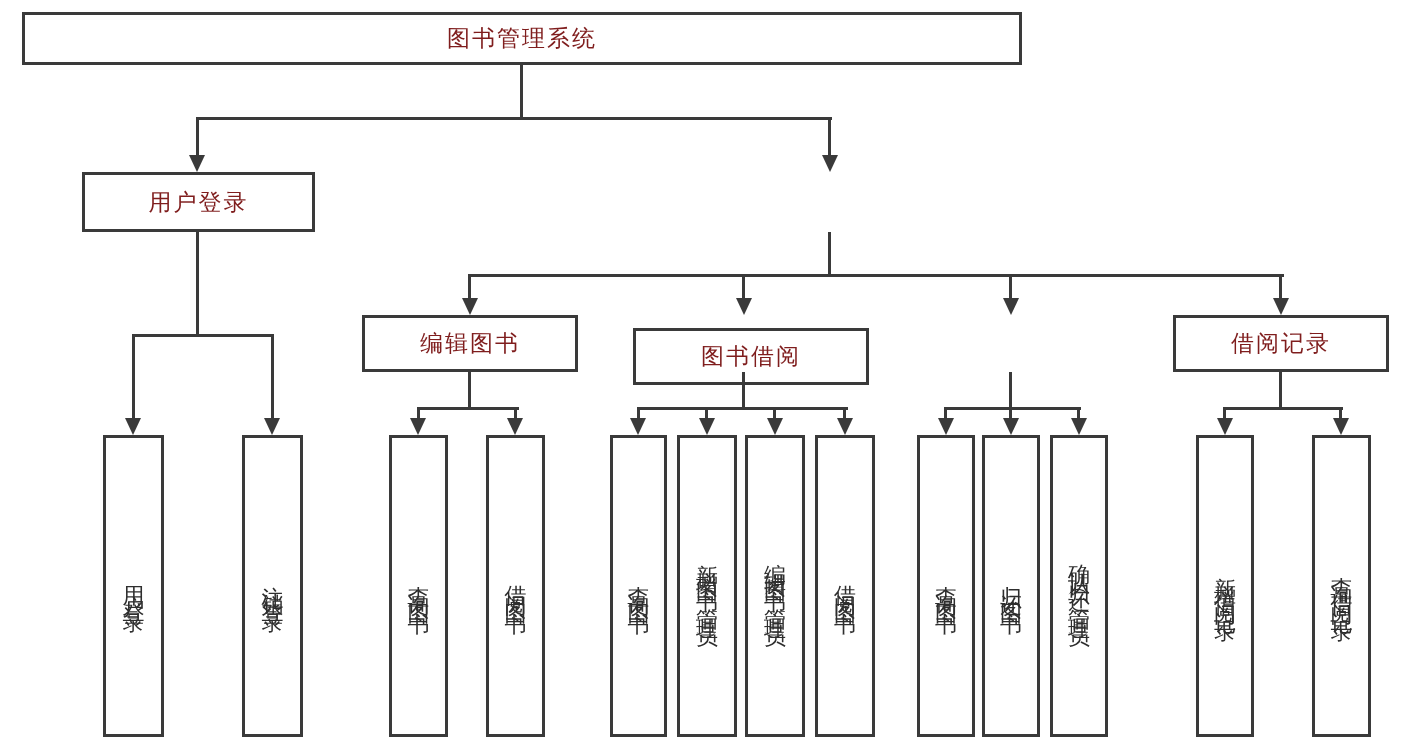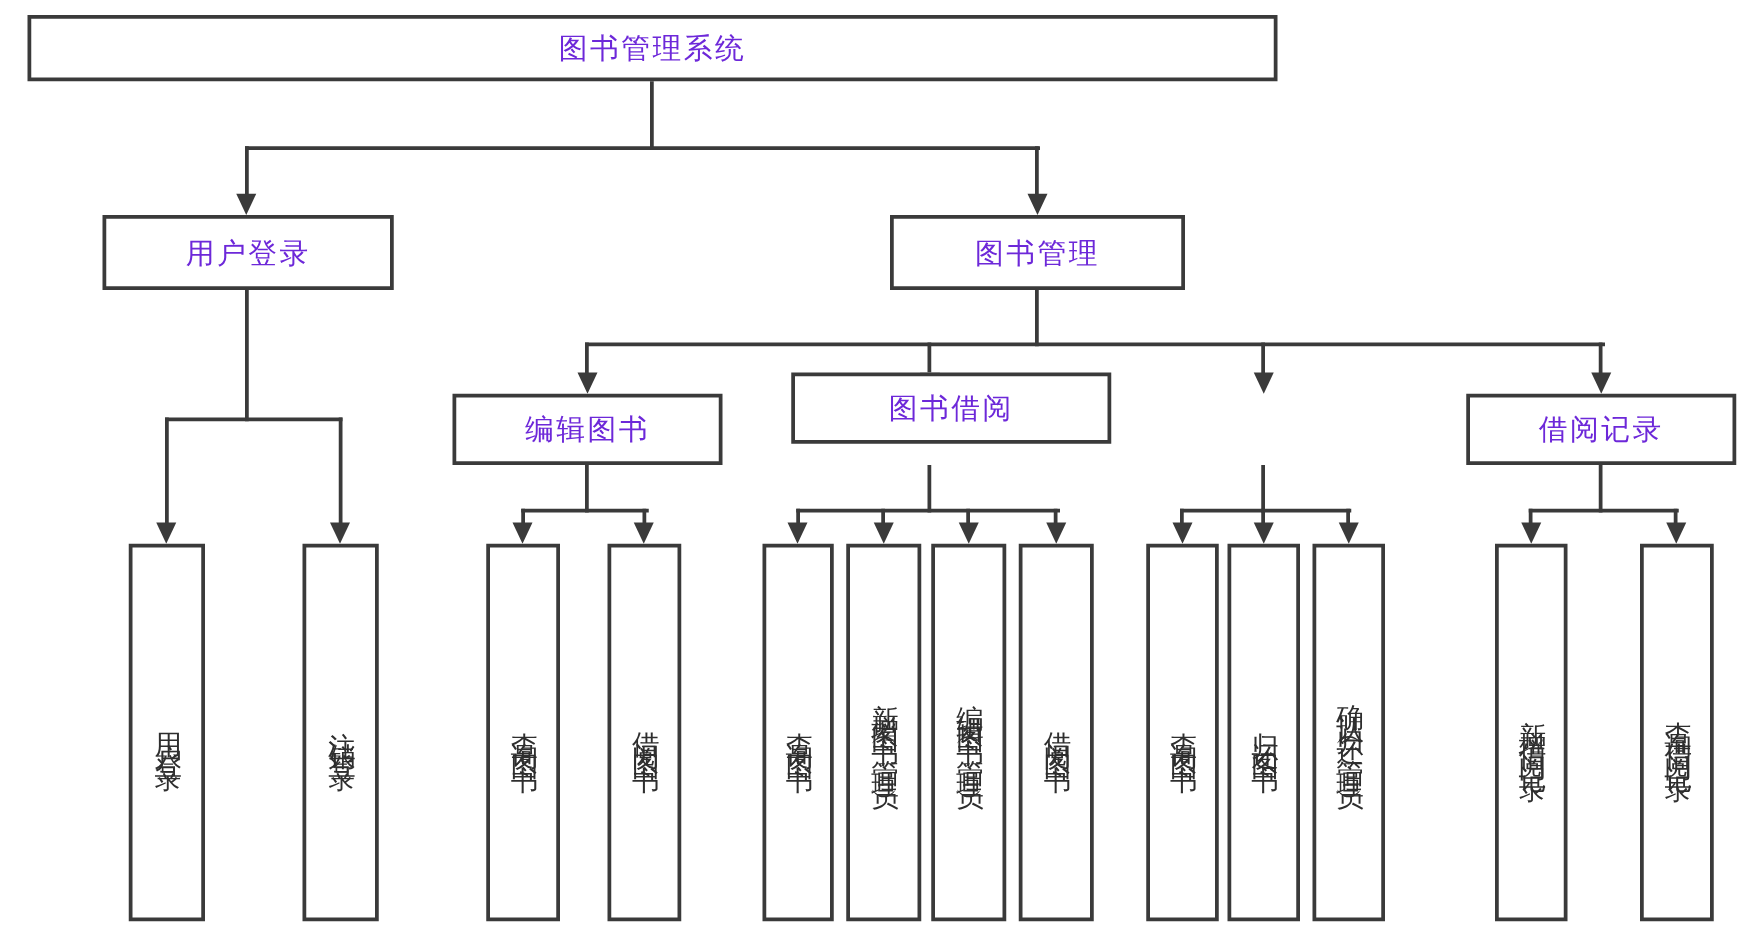--- a/index.html
+++ b/index.html
@@ -5,21 +5,21 @@
   :root { --line:#3a3a3a; --bg:#ffffff; --wm:#b4b4b4; }
   * { margin:0; padding:0; box-sizing:border-box; }
   html,body { background:var(--bg); }
   .canvas {
     position:relative; width:1405px; height:747px; background:var(--bg);
     font-family:"DejaVu Sans","Liberation Sans",sans-serif; overflow:hidden;
   }
   .node {
     position:absolute; border:3px solid var(--line); background:#fff;
     display:flex; align-items:center; justify-content:center;
-    color:#6d28d9; font-size:23px; letter-spacing:2px; white-space:nowrap;
+    color:#7f1d1d; font-size:23px; letter-spacing:2px; white-space:nowrap;
   }
   .vnode {
     position:absolute; border:3px solid var(--line); background:#fff;
     display:flex; align-items:center; justify-content:center; color:#2e2e2e;
   }
   .vnode .vlabel {
     writing-mode:vertical-rl; text-orientation:mixed;
     font-size:22px; letter-spacing:9px; line-height:1; white-space:nowrap;
   }
   .hl { position:absolute; height:3px; background:var(--line); }
@@ -46,23 +46,20 @@
   <div class="vl" style="left:520px; top:65px; height:54px;"></div>
   <div class="hl" style="left:196px; top:117px; width:636px;"></div>
   <div class="vl" style="left:196px; top:117px; height:41px;"></div>
   <div class="arr" style="left:189px; top:155px;"></div>
   <div class="vl" style="left:828px; top:117px; height:41px;"></div>
   <div class="arr" style="left:822px; top:155px;"></div>
 
   <div class="node" style="left:82px; top:172px; width:233px; height:60px;">
     <span>用户登录</span>
   </div>
-  <div class="node" style="left:712px; top:172px; width:236px; height:60px;">
-    <span>图书管理</span>
-  </div>
 
   <div class="vl" style="left:196px; top:232px; height:105px;"></div>
   <div class="hl" style="left:132px; top:334px; width:142px;"></div>
   <div class="vl" style="left:132px; top:334px; height:86px;"></div>
   <div class="arr" style="left:125px; top:418px;"></div>
   <div class="vl" style="left:271px; top:334px; height:86px;"></div>
   <div class="arr" style="left:264px; top:418px;"></div>
 
   <div class="vl" style="left:828px; top:232px; height:45px;"></div>
   <div class="hl" style="left:468px; top:274px; width:816px;"></div>
@@ -71,21 +68,21 @@
   <div class="vl" style="left:742px; top:274px; height:26px;"></div>
   <div class="arr" style="left:736px; top:298px;"></div>
   <div class="vl" style="left:1009px; top:274px; height:26px;"></div>
   <div class="arr" style="left:1003px; top:298px;"></div>
   <div class="vl" style="left:1279px; top:274px; height:26px;"></div>
   <div class="arr" style="left:1273px; top:298px;"></div>
 
   <div class="node" style="left:362px; top:315px; width:216px; height:57px;">
     <span>编辑图书</span>
   </div>
-  <div class="node" style="left:633px; top:298px; width:256px; height:57px;">
+  <div class="node" style="left:633px; top:328px; width:236px; height:57px;">
     <span>图书借阅</span>
   </div>
   <div class="node" style="left:1173px; top:315px; width:216px; height:57px;">
     <span>借阅记录</span>
   </div>
 
   <div class="vl" style="left:468px; top:372px; height:38px;"></div>
   <div class="hl" style="left:417px; top:407px; width:102px;"></div>
   <div class="vl" style="left:417px; top:407px; height:14px;"></div>
   <div class="arr" style="left:410px; top:418px;"></div>

